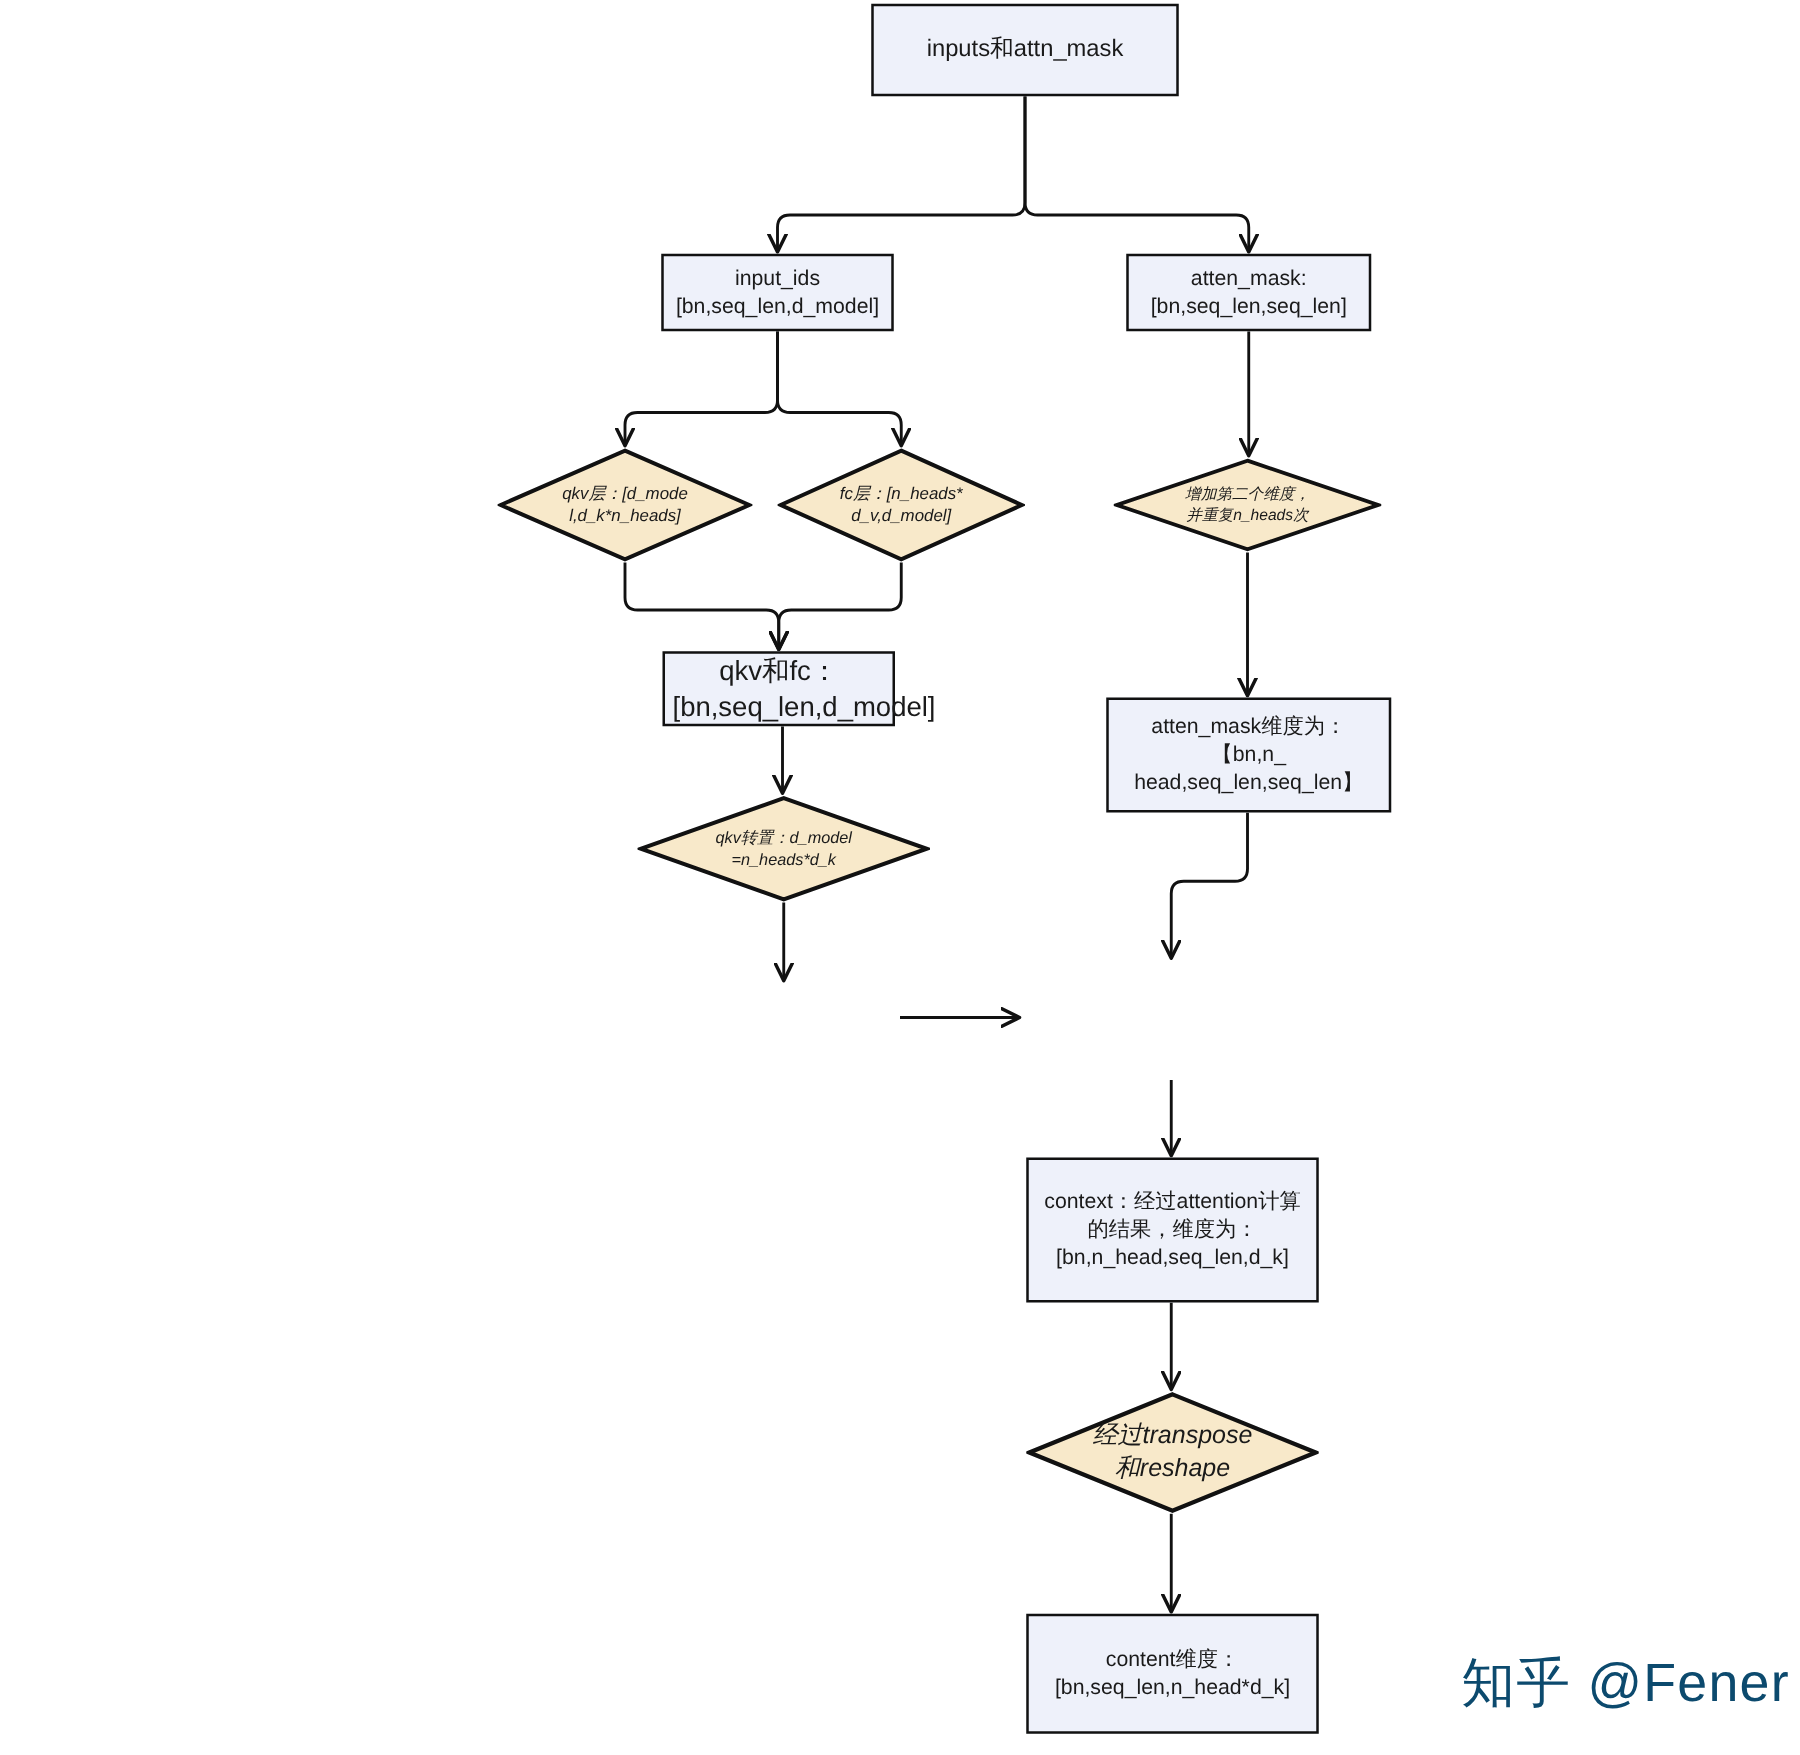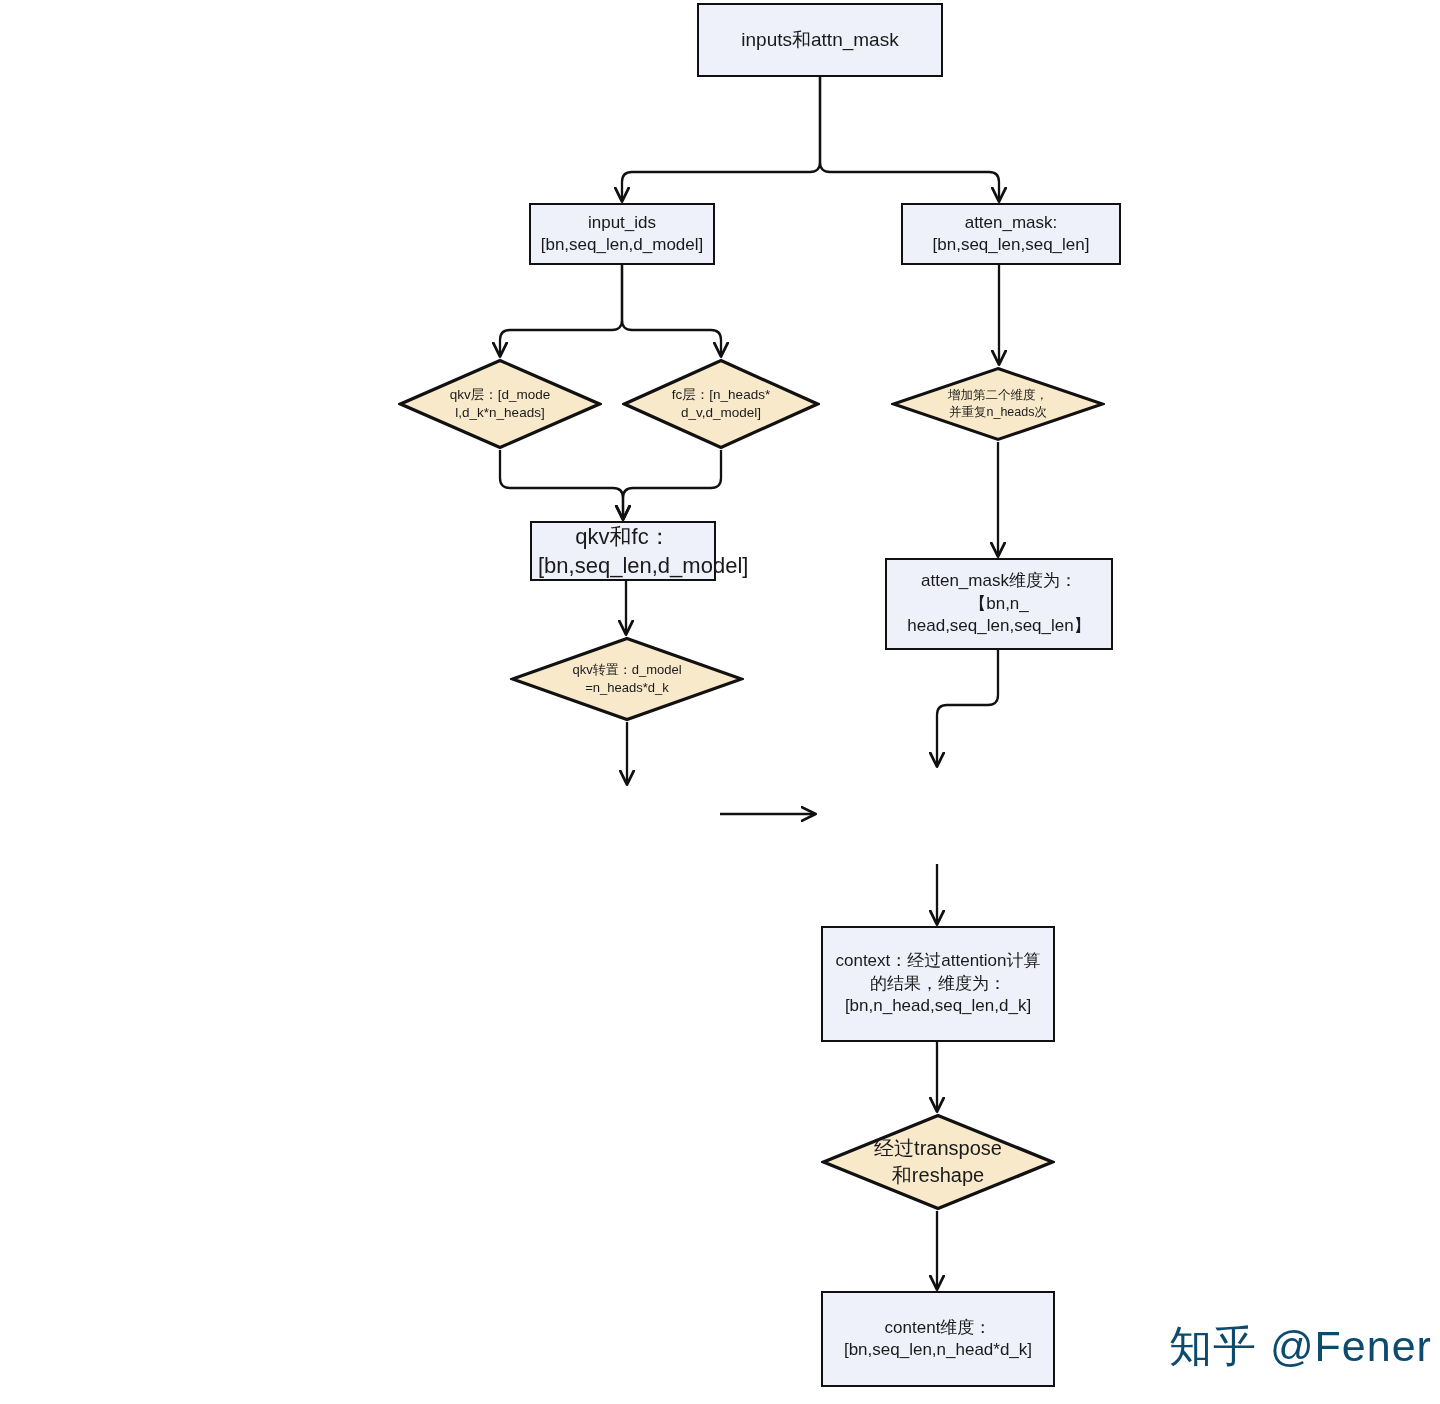--- a/index.html
+++ b/index.html
@@ -59,20 +59,21 @@
     left: 0; top: 0;
     width: 100%;
     height: 100%;
     display: flex;
     align-items: center;
     justify-content: center;
     text-align: center;
     color: #1a1a1a;
     line-height: 1.35;
     white-space: pre-line;
+    font-style: italic;
   }
   .watermark {
     position: absolute;
     color: #0c4a6e;
     font-size: 43px;
     letter-spacing: 1px;
     white-space: nowrap;
     user-select: none;
   }
 </style>
@@ -120,21 +121,21 @@
 
   <div class="node box" style="left:661px;top:3px;width:246px;height:74px;font-size:19px;">
     <span class="lbl">inputs和attn_mask</span>
   </div>
 
   <div class="node box" style="left:493px;top:203px;width:186px;height:62px;font-size:17px;">
     <span class="lbl">input_ids
 [bn,seq_len,d_model]</span>
   </div>
 
-  <div class="node box" style="left:865px;top:203px;width:220px;height:62px;font-size:17px;">
+  <div class="node box" style="left:865px;top:203px;width:196px;height:62px;font-size:17px;">
     <span class="lbl">atten_mask:
 [bn,seq_len,seq_len]</span>
   </div>
 
   <div class="diamond-wrap" style="left:362px;top:358px;width:204px;height:92px;">
     <svg width="204" height="92" viewBox="0 0 204 92">
       <polygon points="102,2.5 201.5,46 102,89.5 2.5,46" fill="#f8e9ca" stroke="#111111" stroke-width="3.2" stroke-linejoin="miter"></polygon>
     </svg>
     <span class="lbl" style="font-size:13.5px;">qkv层：[d_mode
 l,d_k*n_heads]</span>

